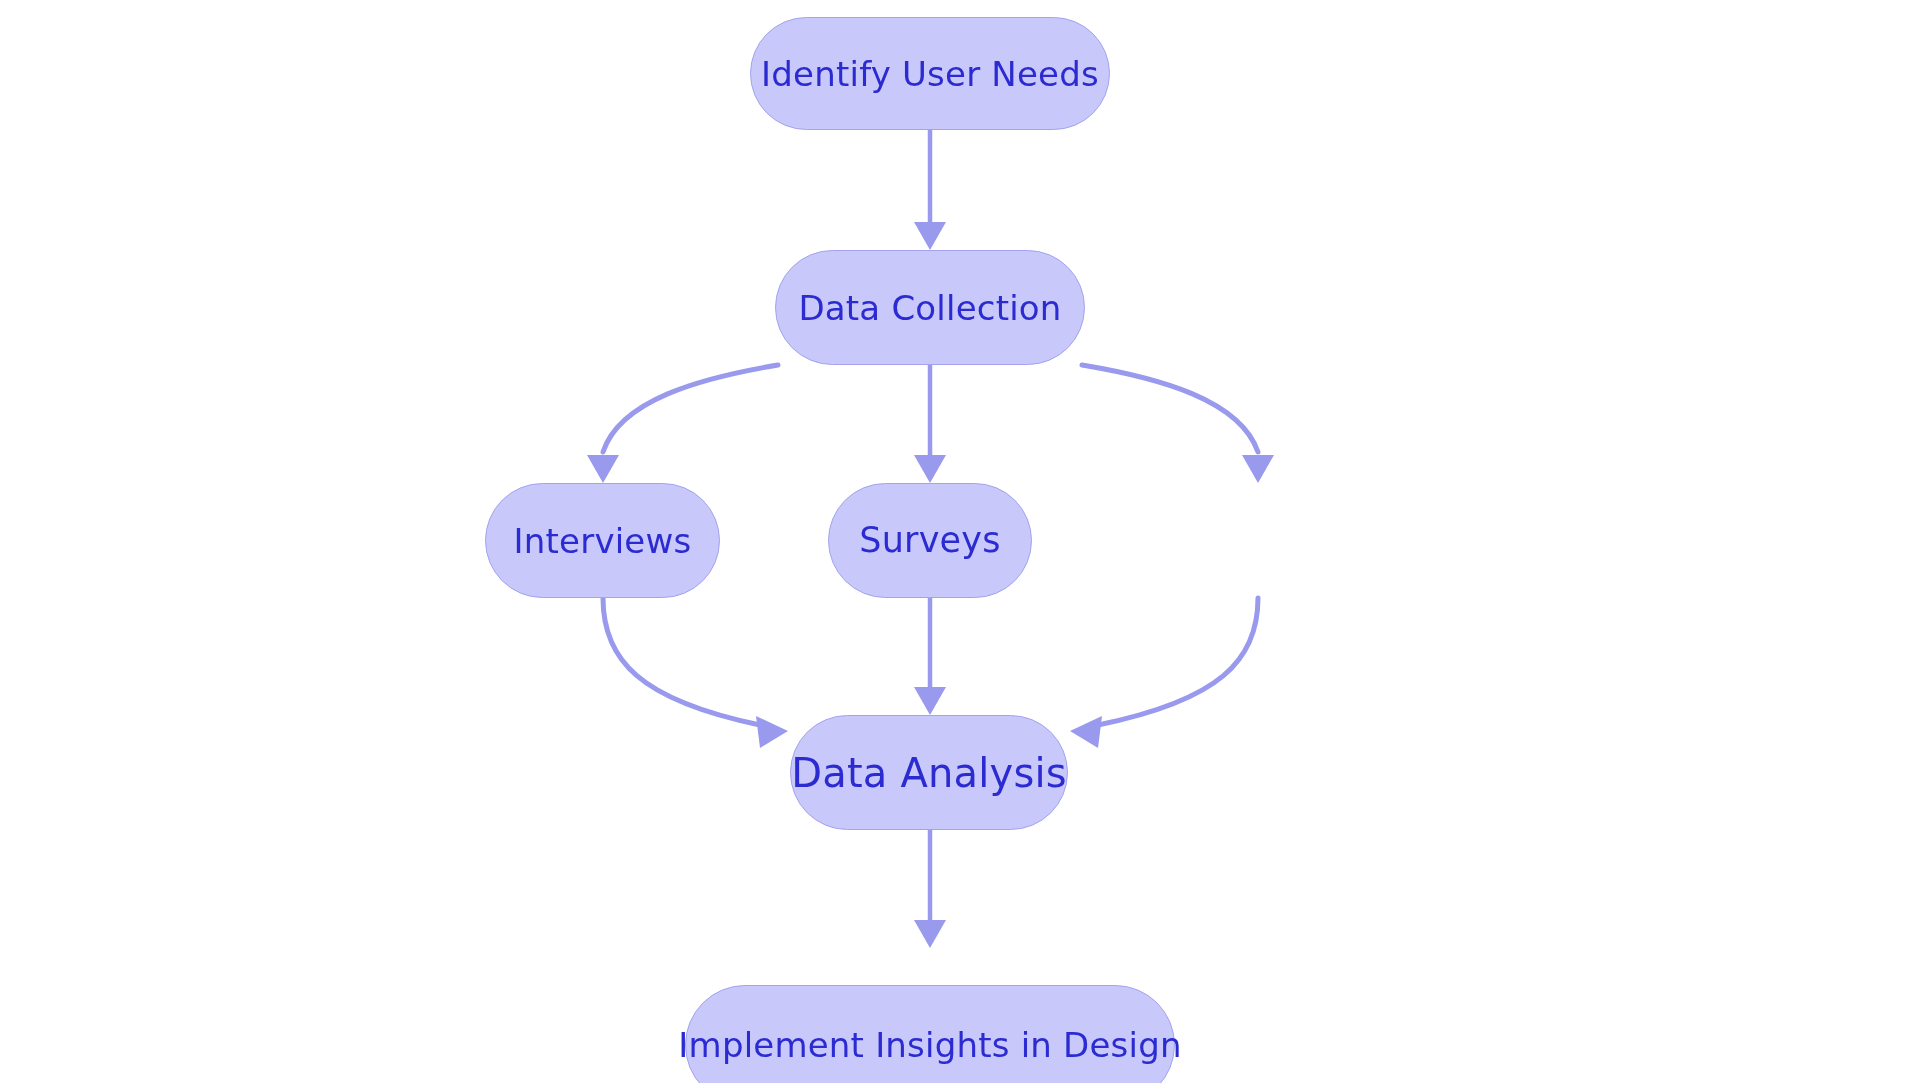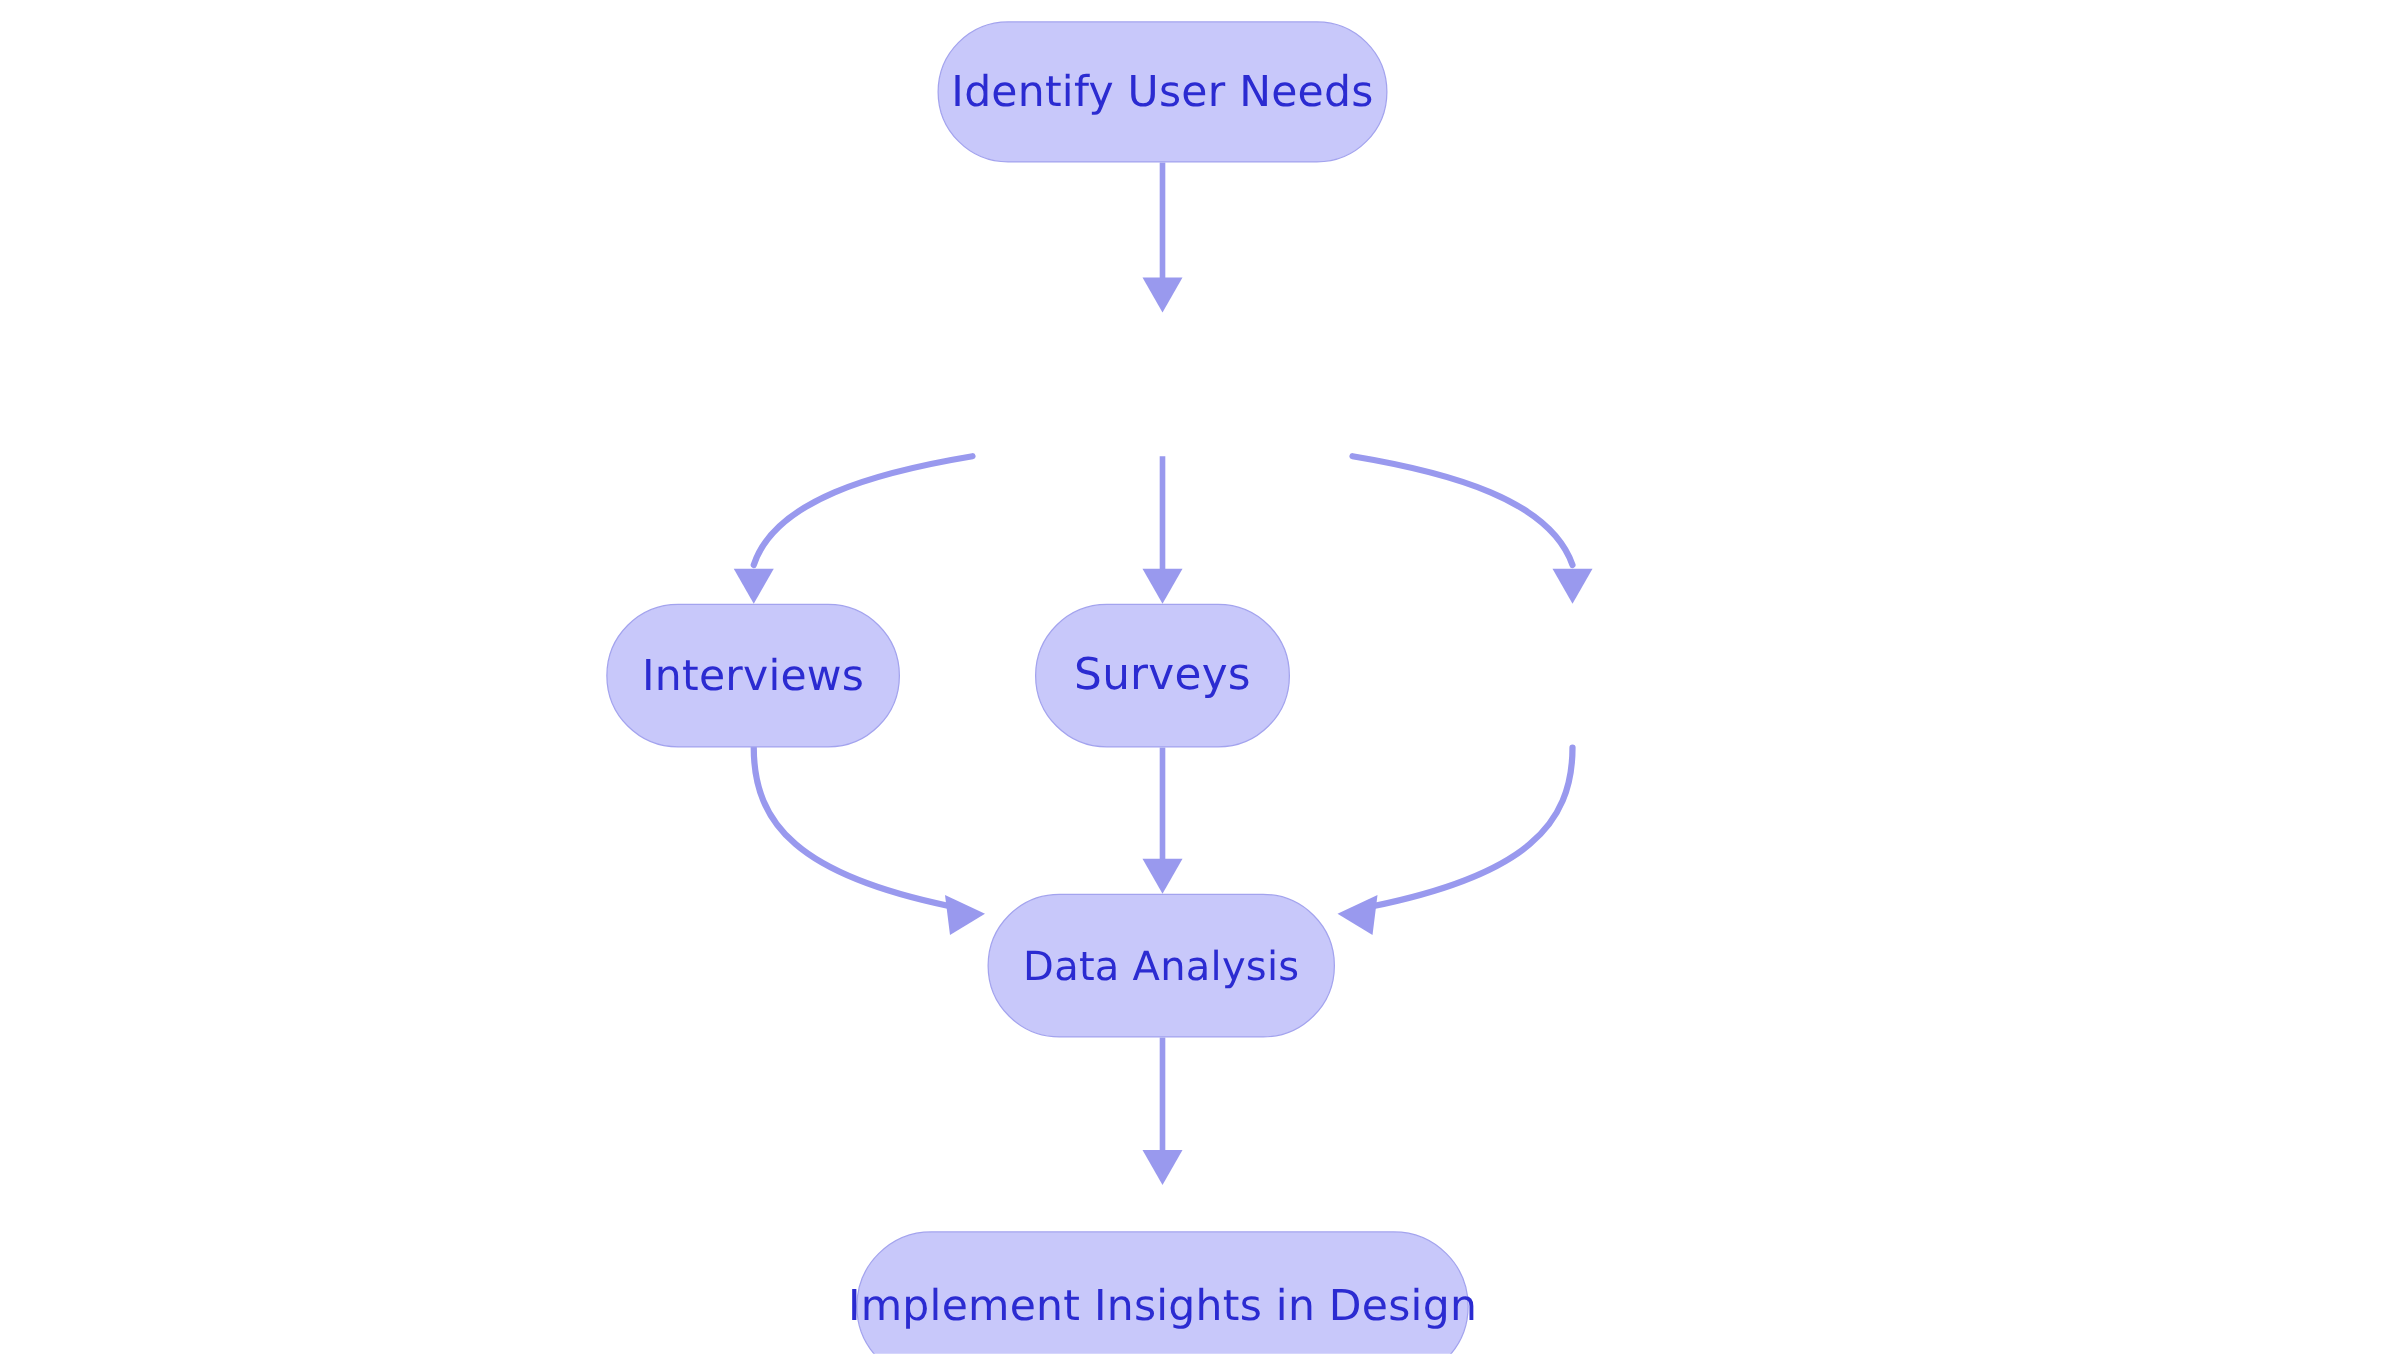--- a/index.html
+++ b/index.html
@@ -46,21 +46,21 @@
   .node-label {
     color: #2b2bd1;
     line-height: 1;
     display: block;
   }
   #node-identify-user-needs { left: 750px;  top: 17px;  width: 360px; height: 113px; font-size: 34px; }
   #node-data-collection     { left: 775px;  top: 250px; width: 310px; height: 115px; font-size: 34px; }
   #node-interviews          { left: 485px;  top: 483px; width: 235px; height: 115px; font-size: 34px; text-align: right; }
   #node-surveys             { left: 828px;  top: 483px; width: 204px; height: 115px; font-size: 35px; }
   #node-usability-testing   { left: 1140px; top: 483px; width: 320px; height: 115px; font-size: 34px; }
-  #node-data-analysis       { left: 790px;  top: 715px; width: 278px; height: 115px; font-size: 32px; }
+  #node-data-analysis       { left: 790px;  top: 715px; width: 278px; height: 115px; font-size: 40px; }
   #node-implement-insights  { left: 685px;  top: 985px; width: 490px; height: 120px; font-size: 34px; }
 </style>
 </head>
 <body>
 
 <div id="flowchart-root">
 
   <svg id="edge-layer" viewBox="0 0 1920 1083" width="1920" height="1083" xmlns="http://www.w3.org/2000/svg">
 
     <g>
@@ -102,20 +102,23 @@
       <path d="M 930 830 L 930 926" stroke="#9999ee" stroke-width="4.5" fill="none"></path>
       <polygon points="930,948 914,920 946,920" fill="#9999ee"></polygon>
     </g>
 
   </svg>
 
   <div class="node" id="node-identify-user-needs">
     <span class="node-label">Identify User Needs</span>
   </div>
 
+  <div class="node" id="node-data-collection">
+    <span class="node-label">Data Collection</span>
+  </div>
 
   <div class="node" id="node-interviews">
     <span class="node-label">Interviews</span>
   </div>
 
   <div class="node" id="node-surveys">
     <span class="node-label">Surveys</span>
   </div>
 
 

